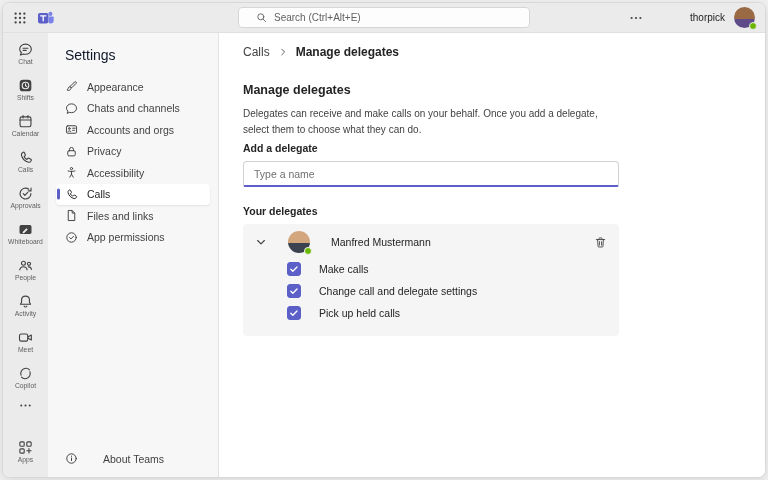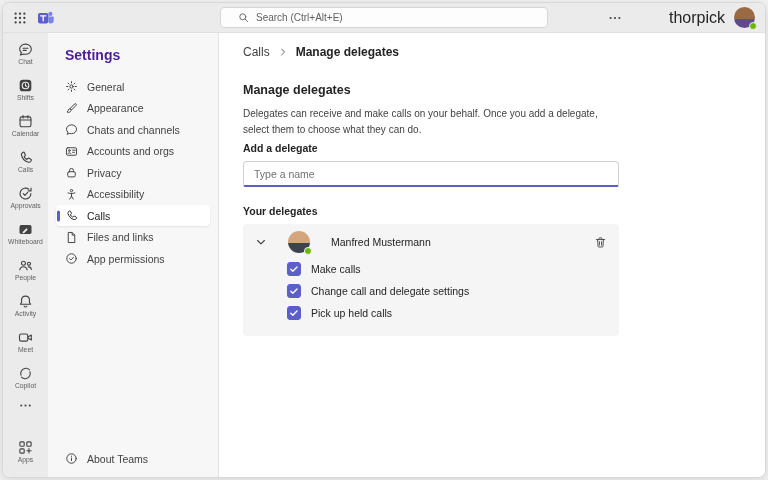--- a/index.html
+++ b/index.html
@@ -13,27 +13,27 @@
 
   
   .topbar { flex:0 0 30px; height:30px; background:#ebebeb; display:flex; align-items:center;
     padding:0 10px; position:relative; border-bottom:1px solid #e0e0e0; }
   .topbar-left { display:flex; align-items:center; gap:10px; }
   .icon-btn { background:none; border:none; padding:0; cursor:pointer; color:#424242;
     display:flex; align-items:center; justify-content:center; }
   .waffle svg { width:14px; height:14px; }
   .teams-logo svg { width:18px; height:18px; }
   .search-box { position:absolute; left:50%; top:4px; transform:translateX(-50%);
-    width:328px; height:21px; background:#fdfdfd; border:1px solid #d6d6d6; border-radius:4px;
+    width:292px; height:21px; background:#fdfdfd; border:1px solid #d6d6d6; border-radius:4px;
     display:flex; align-items:center; gap:7px; padding:0 17px; cursor:text; }
   .search-box svg { width:11px; height:11px; color:#616161; }
   .search-text { font-size:10px; color:#616161; }
   .topbar-right { margin-left:auto; display:flex; align-items:center; gap:9px; }
   .more-btn svg { width:14px; height:14px; }
-  .username { font-size:16px; color:#242424;padding-left:38px; }
+  .username { font-size:10px; color:#242424;padding-left:38px; }
   .avatar { width:21px; height:21px; border-radius:50%; position:relative; cursor:pointer;
     background:linear-gradient(180deg,#9a6a44 0 58%, #5f4a8a 58%); border:none; padding:0; }
   .presence { position:absolute; right:-2px; bottom:-2px; width:8px; height:8px;
     border-radius:50%; background:var(--presence,#6bb700); border:1.5px solid #ebebeb; }
 
   
   .body-row { flex:1; display:flex; min-height:0; }
 
   
   .rail { width:45px; background:#ebebeb; display:flex; flex-direction:column; align-items:center;
@@ -41,29 +41,29 @@
   .rail-item { width:45px; height:36px; display:flex; flex-direction:column; align-items:center;
     justify-content:center; gap:2px; cursor:pointer; color:#424242; }
   .rail-item .ric { width:15px; height:15px; }
   .rail-label { font-size:6.8px; color:#616161; line-height:1; }
   .rail-item.more-item { height:18px; }
   .rail-item.apps-item { margin-top:auto; }
 
   
   .sidebar { width:171px; background:#f7f7f7; border-right:1px solid #e3e3e3;
     display:flex; flex-direction:column; padding:14px 8px 12px; }
-  .sb-title { font-size:14px; font-weight:bold; color:#4c1d95; margin:0 0 13px 9px; }
+  .sb-title { font-size:14px; font-weight:normal; color:#0f172a; margin:0 0 13px 9px; }
   .side-item { height:21px; display:flex; align-items:center; gap:9px; padding:0 9px;
     border-radius:4px; font-size:10.5px; color:#424242; cursor:pointer; position:relative;
     margin-bottom:0.5px; white-space:nowrap; }
   .side-item .sic { width:13px; height:13px; flex:0 0 13px; }
   .side-item.selected { background:#fff; color:#242424; box-shadow:0 1px 2px rgba(0,0,0,.09); }
   .side-item.selected::before { content:""; position:absolute; left:1px; top:50%;
     transform:translateY(-50%); width:3px; height:11px; border-radius:2px; background:var(--accent,#5b5fc7); }
-  .about-row { margin-top:auto; display:flex; align-items:center; gap:9px; padding:0 9px;
+  .about-row { margin-top:auto; display:flex; align-items:center; gap:25px; padding:0 9px;
     font-size:10.5px; color:#424242; cursor:pointer; }
   .about-row .sic { width:13px; height:13px; }
 
   
   .main { flex:1; background:#fff; min-width:0; display:flex; flex-direction:column; }
   .breadcrumb { height:38px; flex:0 0 38px; display:flex; align-items:center; gap:8px; padding:0 24px; }
   .crumb { font-size:12px; color:#424242; cursor:pointer; }
   .crumb-chev { width:10px; height:10px; color:#616161; }
   .crumb-current { font-size:12px; font-weight:bold; color:#242424; }
 
@@ -81,21 +81,21 @@
   .delegate-header { height:32px; display:flex; align-items:center; gap:21px; padding:0 12px; cursor:pointer; }
   .chev-down { width:12px; height:12px; color:#424242; }
   .d-avatar { width:22px; height:22px; border-radius:50%; position:relative; flex:0 0 22px;
     background:linear-gradient(180deg,#d3a67e 0 56%, #3c4250 56%); }
   .d-presence { position:absolute; right:-2px; bottom:-2px; width:8px; height:8px;
     border-radius:50%; background:var(--presence,#6bb700); border:1.5px solid #f5f5f5; }
   .d-name { font-size:10.5px; color:#242424; }
   .trash-btn { margin-left:auto; color:#424242; }
   .trash-btn svg { width:13px; height:13px; }
 
-  .perm-row { display:flex; align-items:center; gap:10px; padding:4px 12px 4px 44px;text-align:center; }
+  .perm-row { display:flex; align-items:center; gap:18px; padding:4px 12px 4px 44px;text-align:center; }
   .checkbox { width:14px; height:14px; border-radius:3px; border:1px solid #616161; background:#fff;
     display:flex; align-items:center; justify-content:center; cursor:pointer; flex:0 0 14px; }
   .checkbox svg { width:10px; height:10px; color:#fff; display:none; }
   .checkbox.checked { background:var(--accent,#5b5fc7); border-color:var(--accent,#5b5fc7); }
   .checkbox.checked svg { display:block; }
   .perm-label { font-size:10.5px; color:#242424; }
   .perm-label.disabled { color:#707070; }
 </style>
 </head>
 <body>
@@ -252,27 +252,20 @@
             <rect x="2" y="9.4" width="4.6" height="4.6" rx="1"></rect>
             <path d="M11.7 9.2v4.6M9.4 11.5h4.6"></path>
           </svg>
         <span class="rail-label">Apps</span>
       </div>
     </nav>
 
     <aside class="sidebar">
       <h1 class="sb-title">Settings</h1>
 
-      <div class="side-item">
-        <svg class="sic" viewBox="0 0 16 16" fill="none" stroke="currentColor" stroke-width="1.2" stroke-linecap="round">
-            <circle cx="8" cy="8" r="2"></circle>
-            <path d="M8 2v1.6M8 12.4V14M14 8h-1.6M3.6 8H2M12.2 3.8l-1.1 1.1M4.9 11.1l-1.1 1.1M12.2 12.2l-1.1-1.1M4.9 4.9L3.8 3.8"></path>
-          </svg>
-        <span>General</span>
-      </div>
 
       <div class="side-item">
         <svg class="sic" viewBox="0 0 16 16" fill="none" stroke="currentColor" stroke-width="1.2" stroke-linejoin="round">
             <path d="M13.6 2.4c.5.5.5 1.3 0 1.8L8.2 9.6 6.4 7.8l5.4-5.4c.5-.5 1.3-.5 1.8 0z"></path>
             <path d="M6 8.2c-1.2.2-2 1-2.1 2.1-.1 1-.6 1.6-1.5 1.9 1.3.9 3.1.8 4.2-.3.7-.7 1-1.6.8-2.5z"></path>
           </svg>
         <span>Appearance</span>
       </div>
 
       <div class="side-item">

